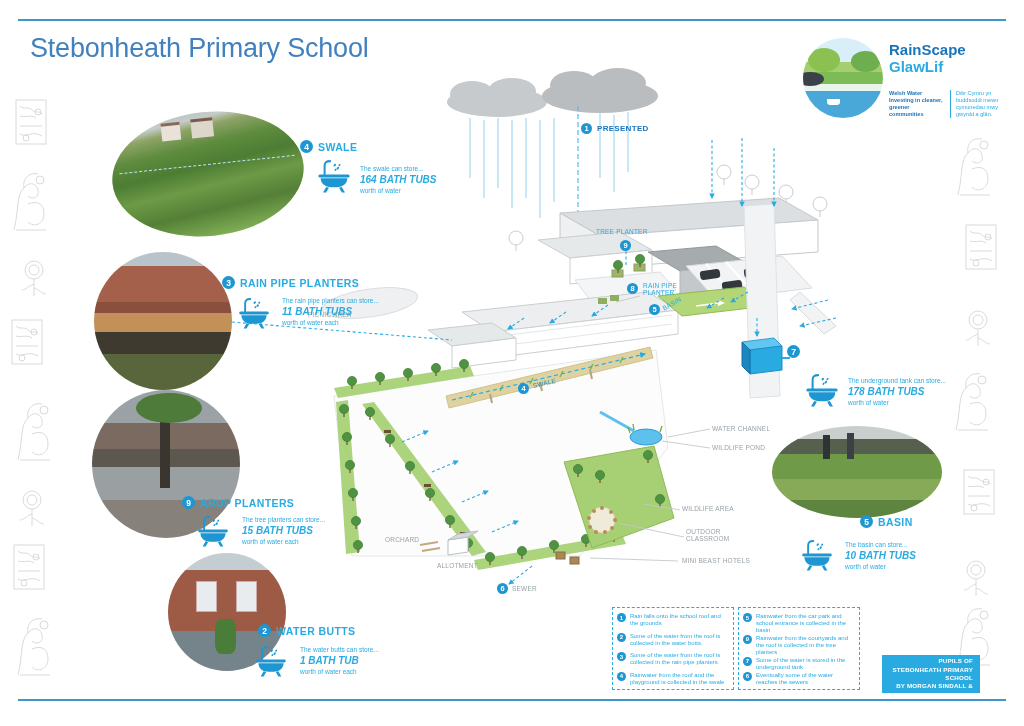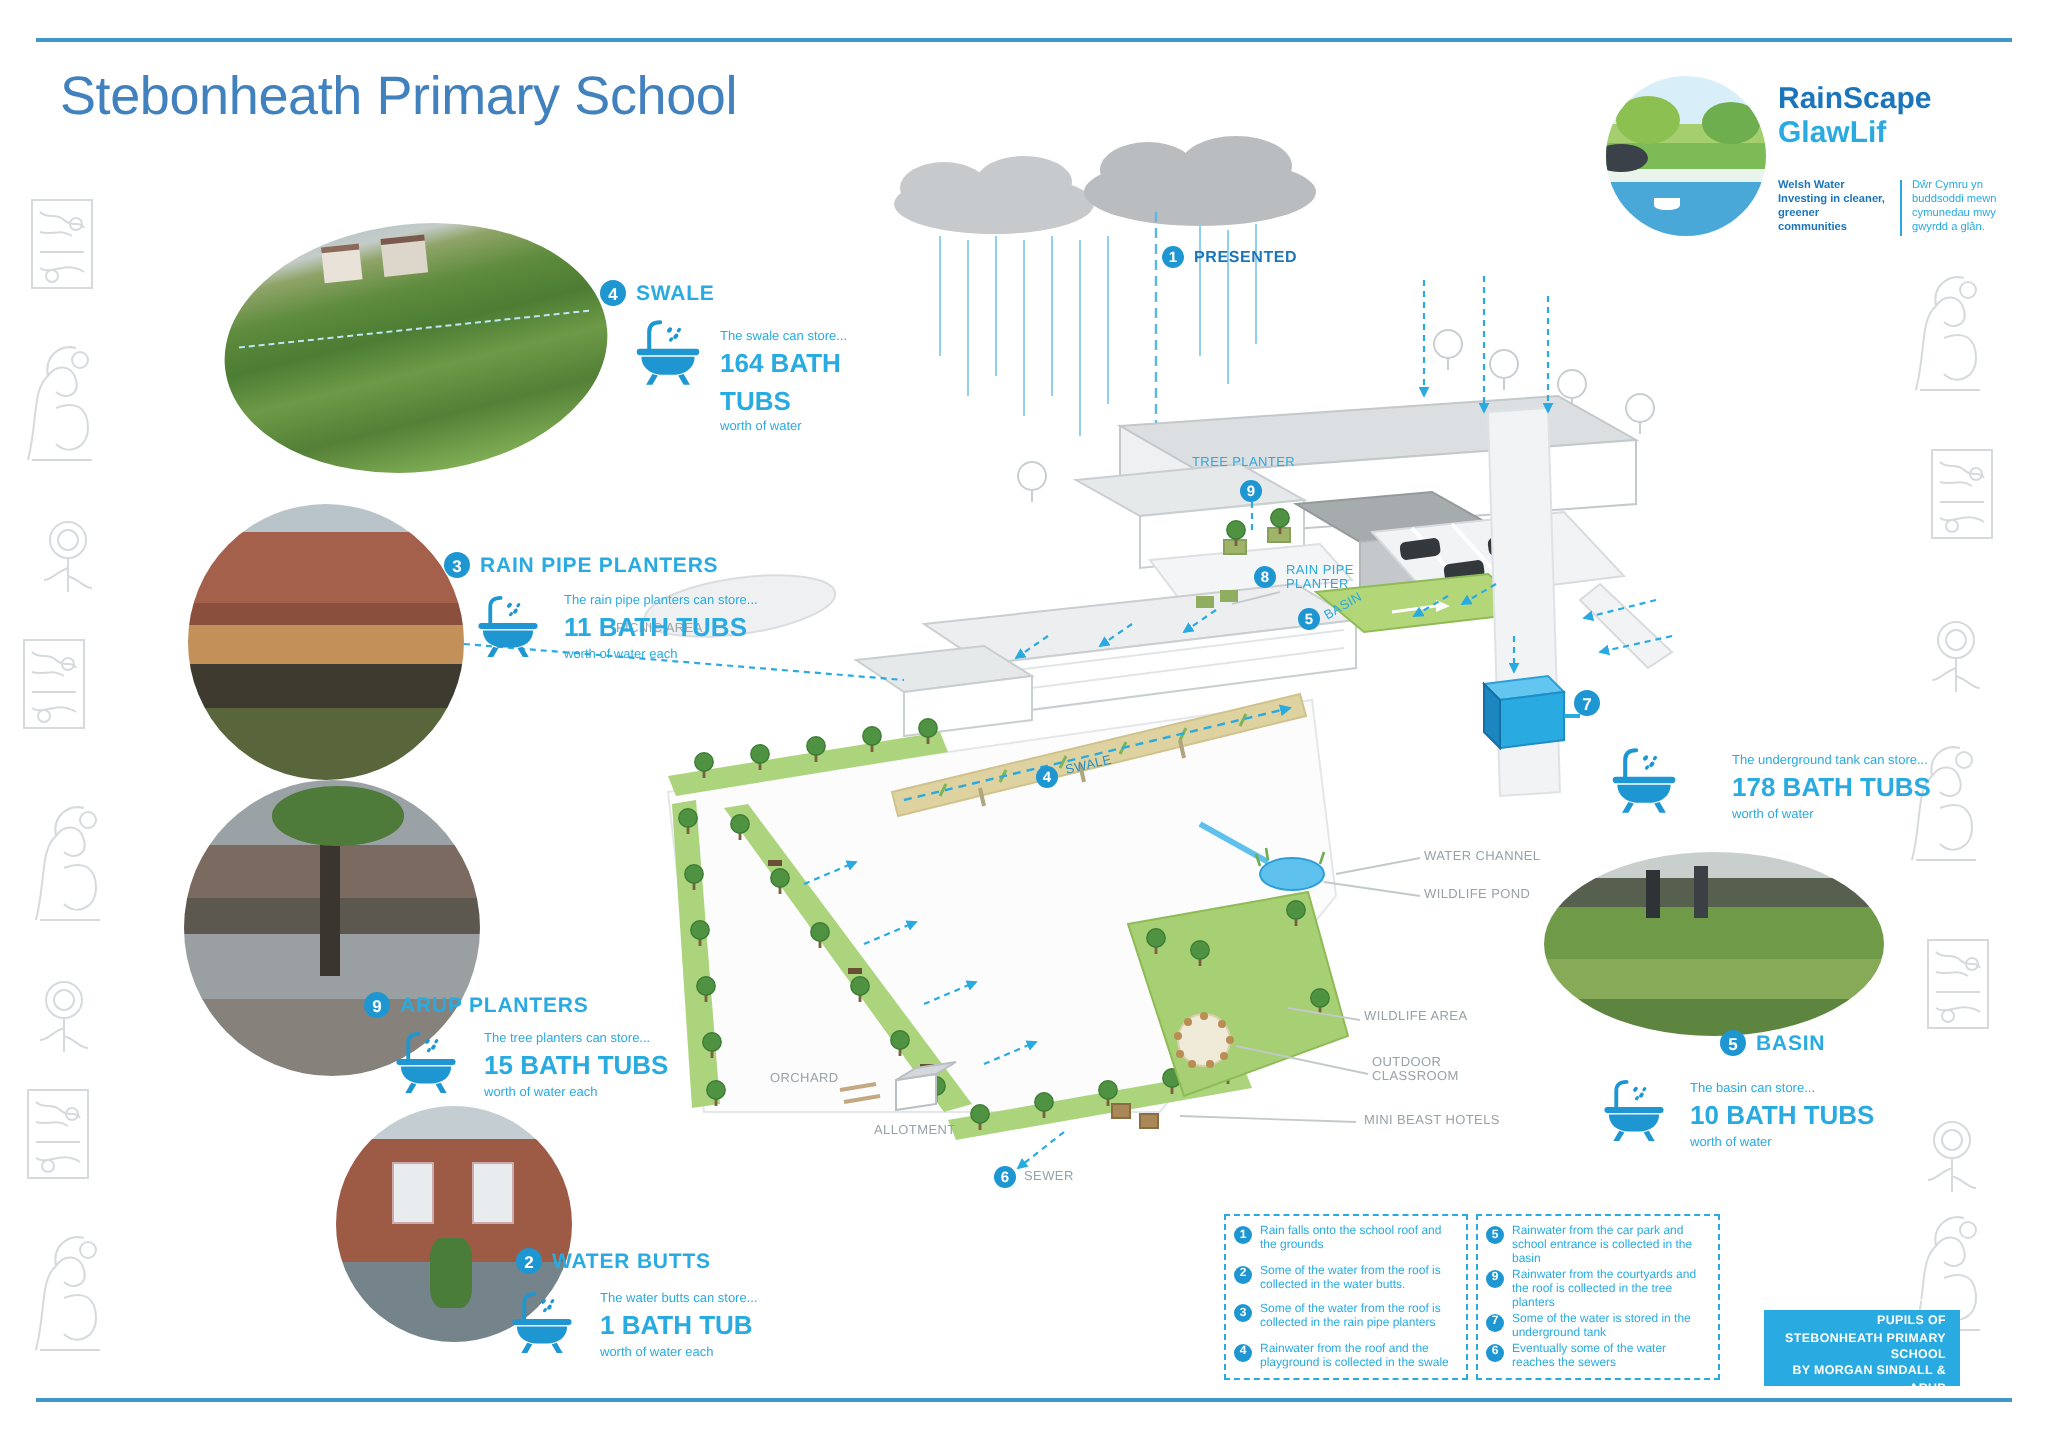--- a/index.html
+++ b/index.html
@@ -26,21 +26,21 @@
   .nc{border-radius:50%;background:#1e96d2;color:#fff;font-weight:bold;display:flex;
       align-items:center;justify-content:center;box-sizing:border-box;flex:none;}
   .nc13{width:13px;height:13px;font-size:8.5px;}
   .nc11{width:11px;height:11px;font-size:7.5px;}
   .nc9{width:9px;height:9px;font-size:6px;}
   
   .chead{display:flex;align-items:center;gap:5px;}
   .ctitle{font-size:10.5px;font-weight:bold;color:#29abe2;letter-spacing:.4px;}
   .tub{color:#1e96d2;}
   .d1,.d3{font-size:6.5px;color:#29abe2;line-height:1.3;}
-  .d2{font-size:13px;font-weight:bold;color:#29abe2;line-height:1.4;}
+  .d2{font-size:10px;font-weight:bold;color:#29abe2;line-height:1.4;font-style:italic;}
   .photo{position:absolute;border-radius:50%;overflow:hidden;}
   
   .slab{position:absolute;font-size:6.5px;color:#98a2a8;letter-spacing:.2px;line-height:1.15;}
   .slab.blue{color:#29abe2;}
   .marker{position:absolute;}
   .rainfall-label{font-size:8px;font-weight:bold;color:#1b75bc;letter-spacing:.3px;}
   
   .jbox{position:absolute;width:122px;height:83px;border:1px dashed #29abe2;box-sizing:border-box;
         padding:5px 4px 3px 4px;display:flex;flex-direction:column;justify-content:space-between;}
   .jitem{display:flex;gap:4px;align-items:flex-start;}
@@ -421,21 +421,21 @@
     <div class="d2">1 BATH TUB</div>
     <div class="d3">worth of water each</div>
   </div>
 
   <div class="abs lay3" style="left:787px;top:345px;">
     <div class="nc nc13">7</div>
   </div>
   <svg class="abs lay3 tub" style="left:804px;top:372px;" width="36" height="36">
       <use href="#tub"></use>
     </svg>
-  <div class="abs lay3" style="left:848px;top:377px;width:106px;margin-left:18px;">
+  <div class="abs lay3" style="left:848px;top:377px;width:106px;">
     <div class="d1">The underground tank can store...</div>
     <div class="d2">178 BATH TUBS</div>
     <div class="d3">worth of water</div>
   </div>
 
   <div class="abs lay3 chead" style="left:860px;top:515px;">
     <div class="nc nc13">5</div>
     <div class="ctitle">BASIN</div>
   </div>
   <svg class="abs lay3 tub" style="left:800px;top:538px;" width="34" height="34">

